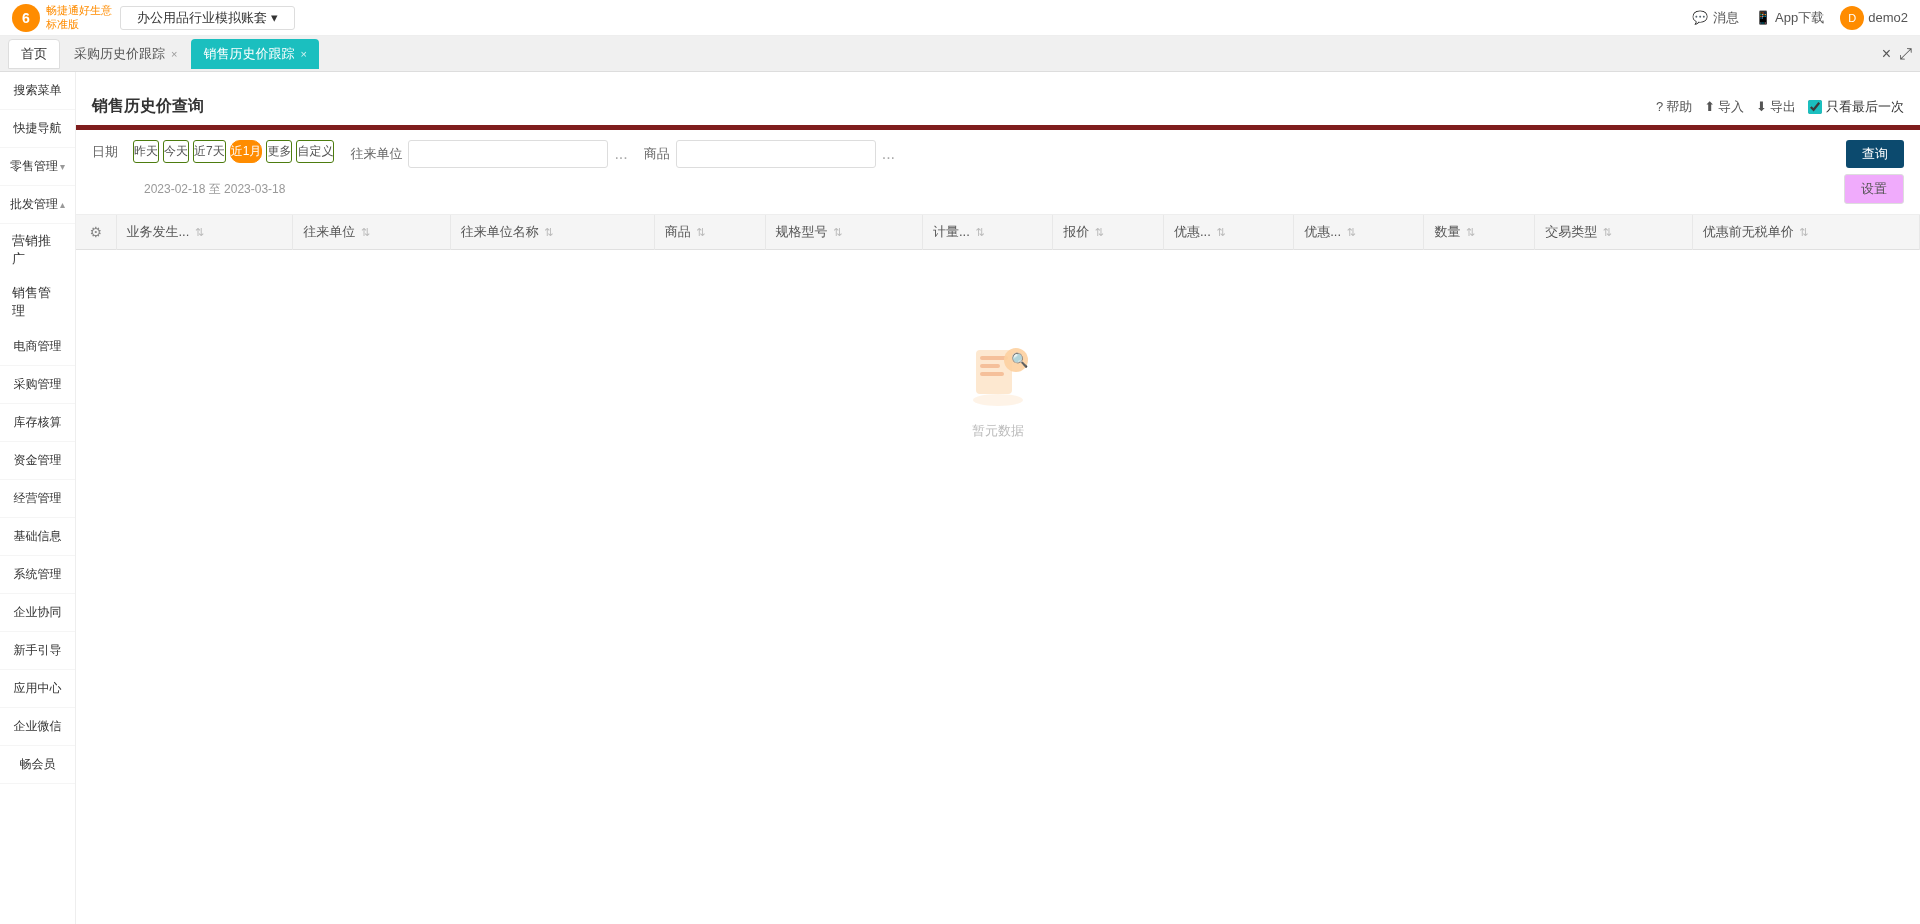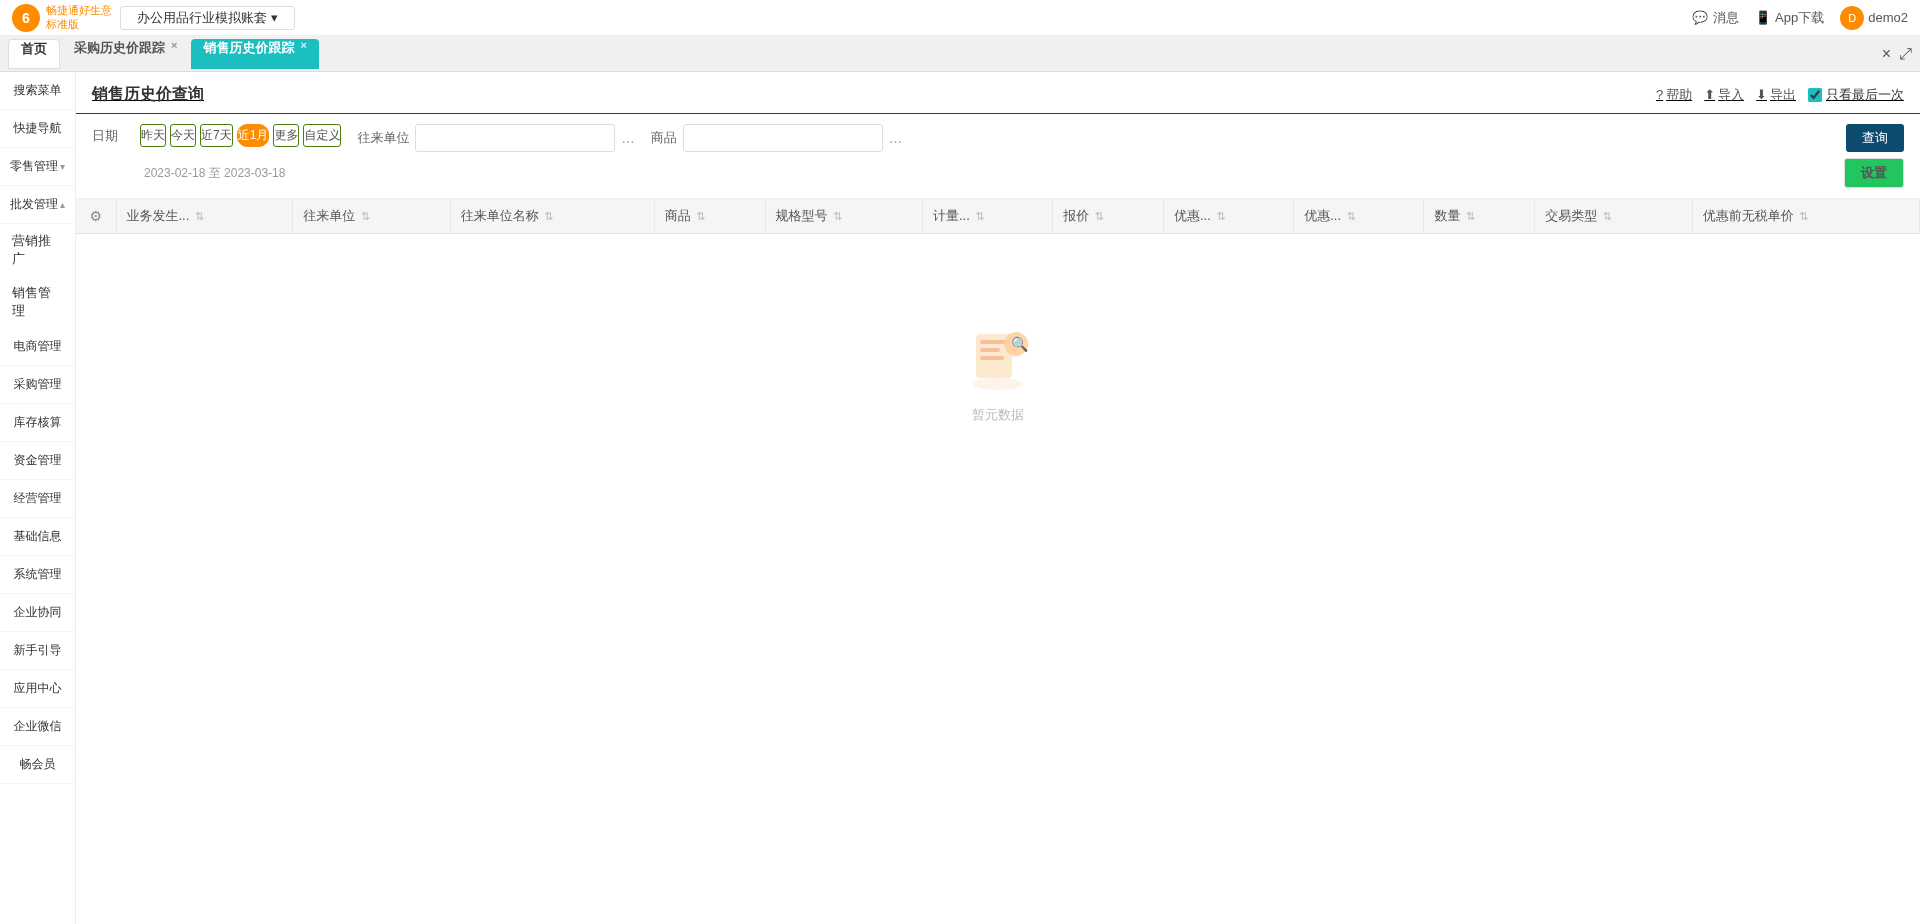--- a/index.html
+++ b/index.html
@@ -33,27 +33,27 @@
       align-items: center;
       border-bottom: 1px solid #ddd;
       flex-shrink: 0;
       padding: 0 8px;
       gap: 2px;
     }
     .tab {
       height: 30px;
       padding: 0 12px;
       display: flex;
+      align-items: center;
       gap: 6px;
       cursor: pointer;
       font-size: 13px;
       border-radius: 4px 4px 0 0;
       color: #555;
       background: transparent;
-      font-weight: bold;
     }
     .tab.active {
       background: #1bbfbf;
       color: white;
     }
     .tab-home {
       background: white;
       color: #333;
       border: 1px solid #ddd;
     }
@@ -103,32 +103,31 @@
     .content-panel {
       flex: 1;
       display: flex;
       flex-direction: column;
       overflow: hidden;
       background: #fff;
     }
 
     
     .page-title-bar {
-      padding: 12px 16px 8px;
-      border-bottom: 1px solid #7f1d1d;
+      padding: 24px 16px 8px;
+      border-bottom: 5px solid #7f1d1d;
       display: flex;
       align-items: center;
       justify-content: space-between;
       flex-shrink: 0;
-      text-decoration: underline;
     }
     .page-title { font-size: 16px; font-weight: 600; color: #333; }
     .title-actions { display: flex; align-items: center; gap: 12px; font-size: 13px; color: #555; }
     .title-action-item { display: flex; align-items: center; gap: 3px; cursor: pointer; }
-    .filter-group { display: flex; align-items: center; gap: 22px; }
+    .filter-group { display: flex; align-items: center; gap: 15px; }
     .filter-label { color: #666; font-size: 13px; }
     .filter-date-buttons { display: flex; align-items: center; gap: 4px; }
     .date-btn {
       padding: 2px 0;
       border: 1px solid #4d7c0f;
       border-radius: 3px;
       cursor: pointer;
       font-size: 12px;
       color: #555;
       background: #fff;
@@ -155,28 +154,27 @@
     .btn-query {
       background: #0c4a6e;
       color: white;
       border: none;
       padding: 5px 16px;
       border-radius: 3px;
       cursor: pointer;
       font-size: 13px;
     }
     .btn-settings {
-      background: #22c55e;
+      background: #f0abfc;
       color: #555;
       border: 1px solid #ddd;
       padding: 5px 16px;
       border-radius: 3px;
       cursor: pointer;
       font-size: 13px;
-      font-weight: bold;
     }
 
     
     .table-container {
       flex: 1;
       overflow: auto;
     }
     table {
       width: 100%;
       border-collapse: collapse;

